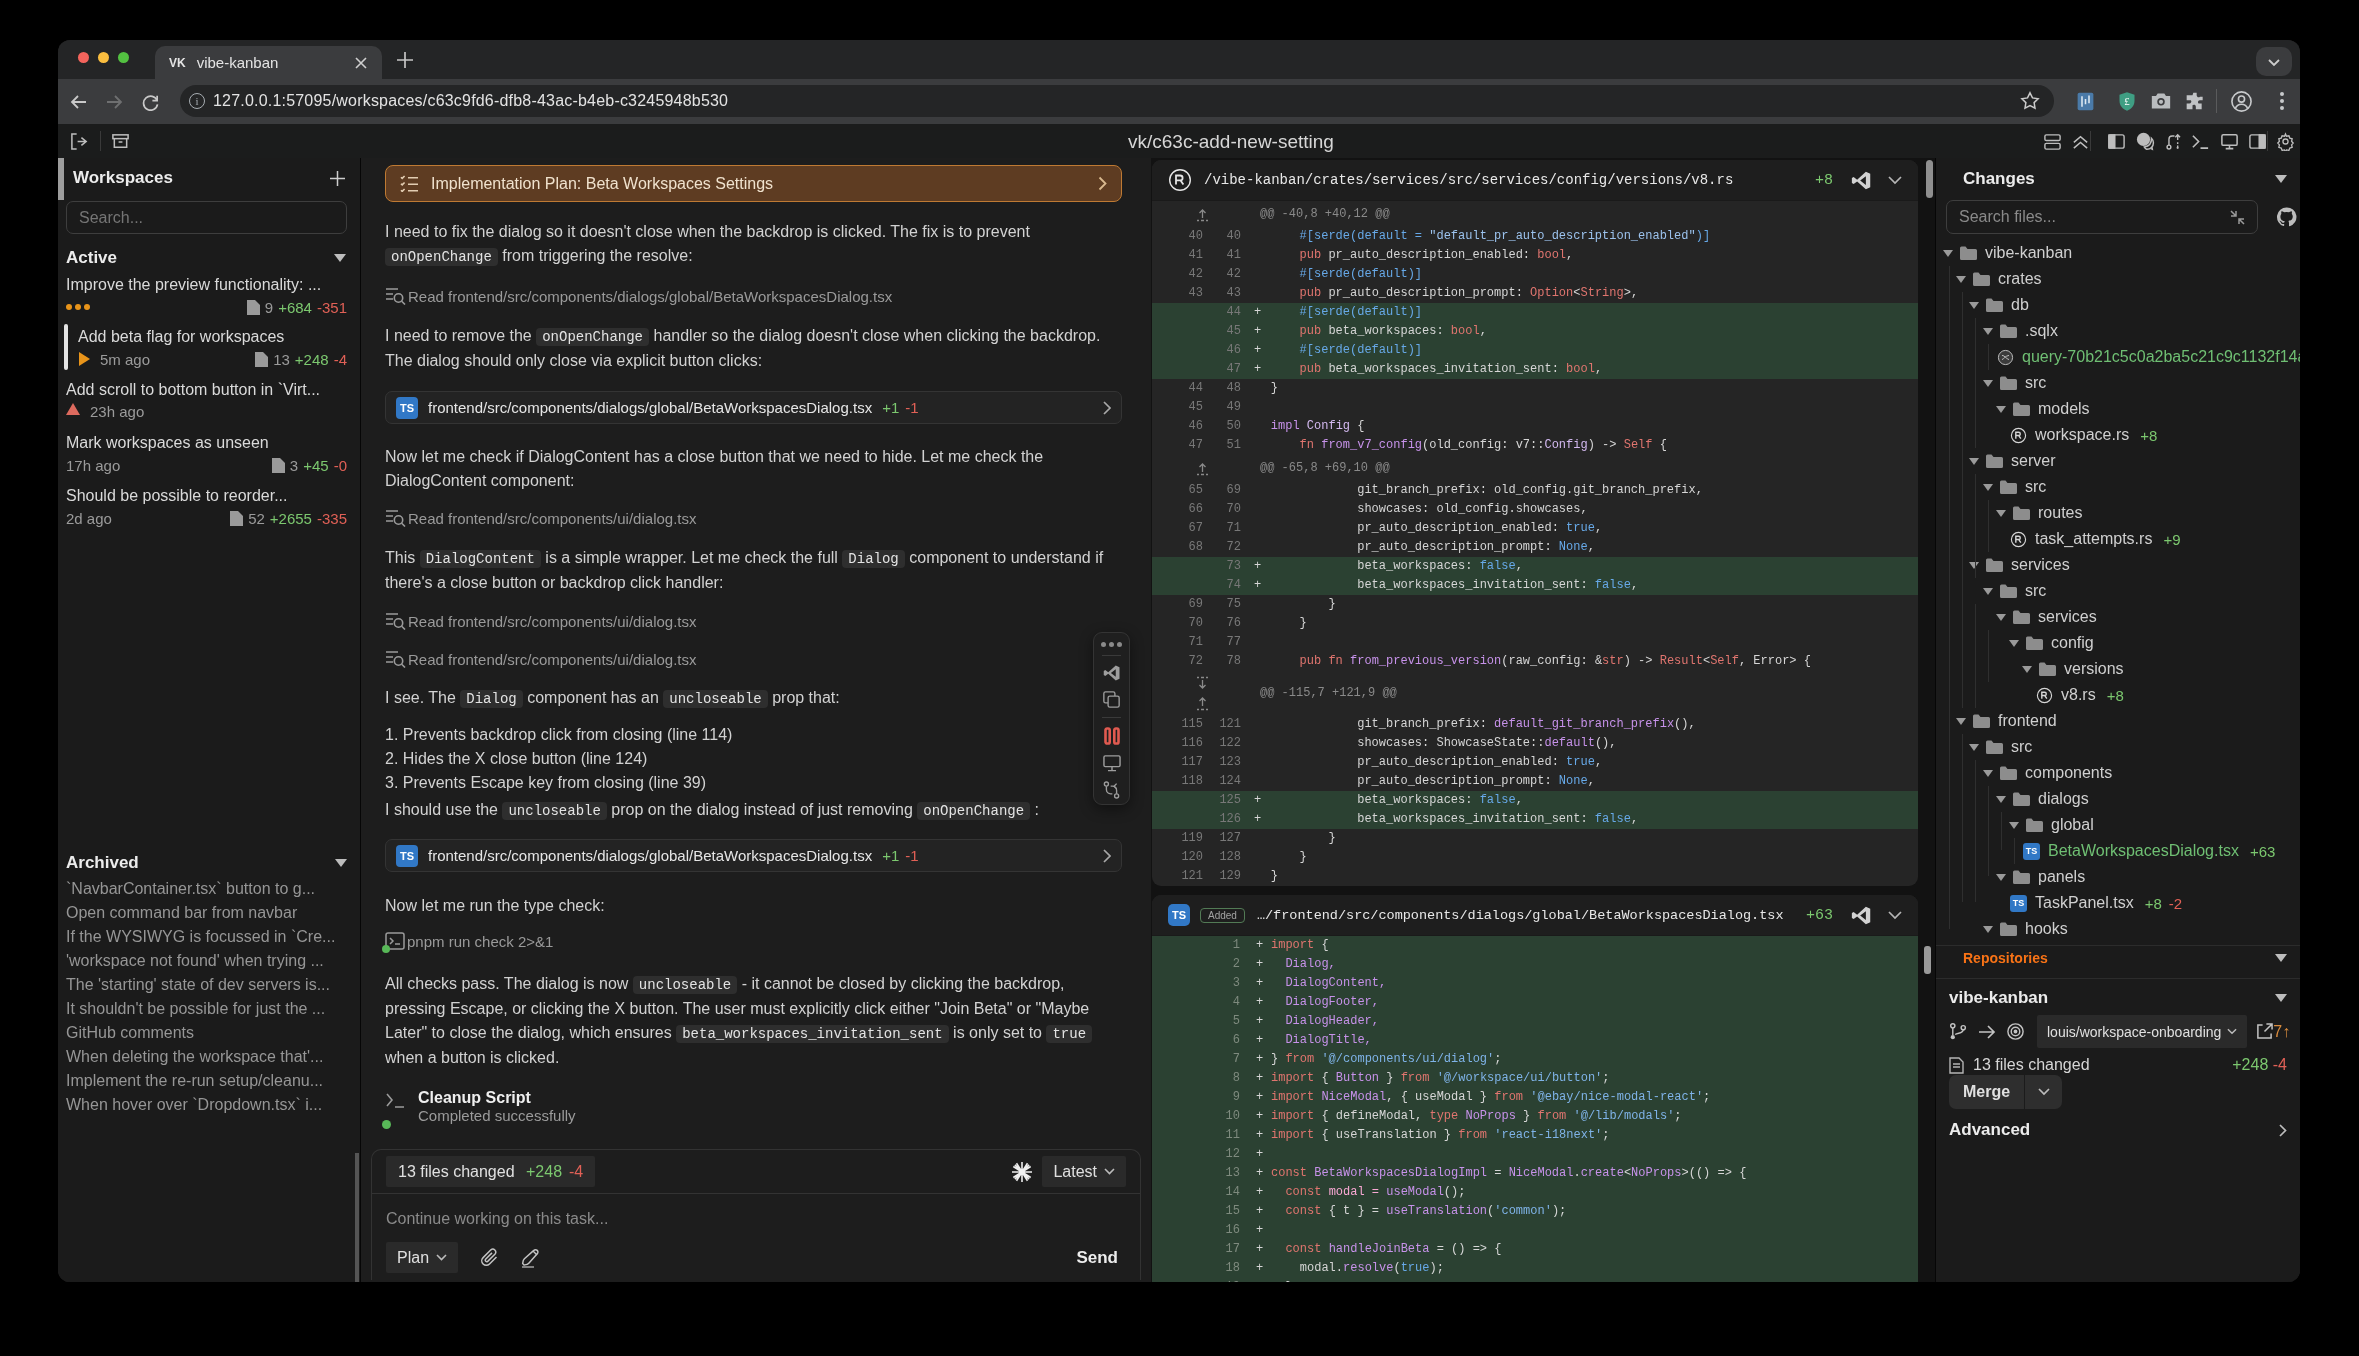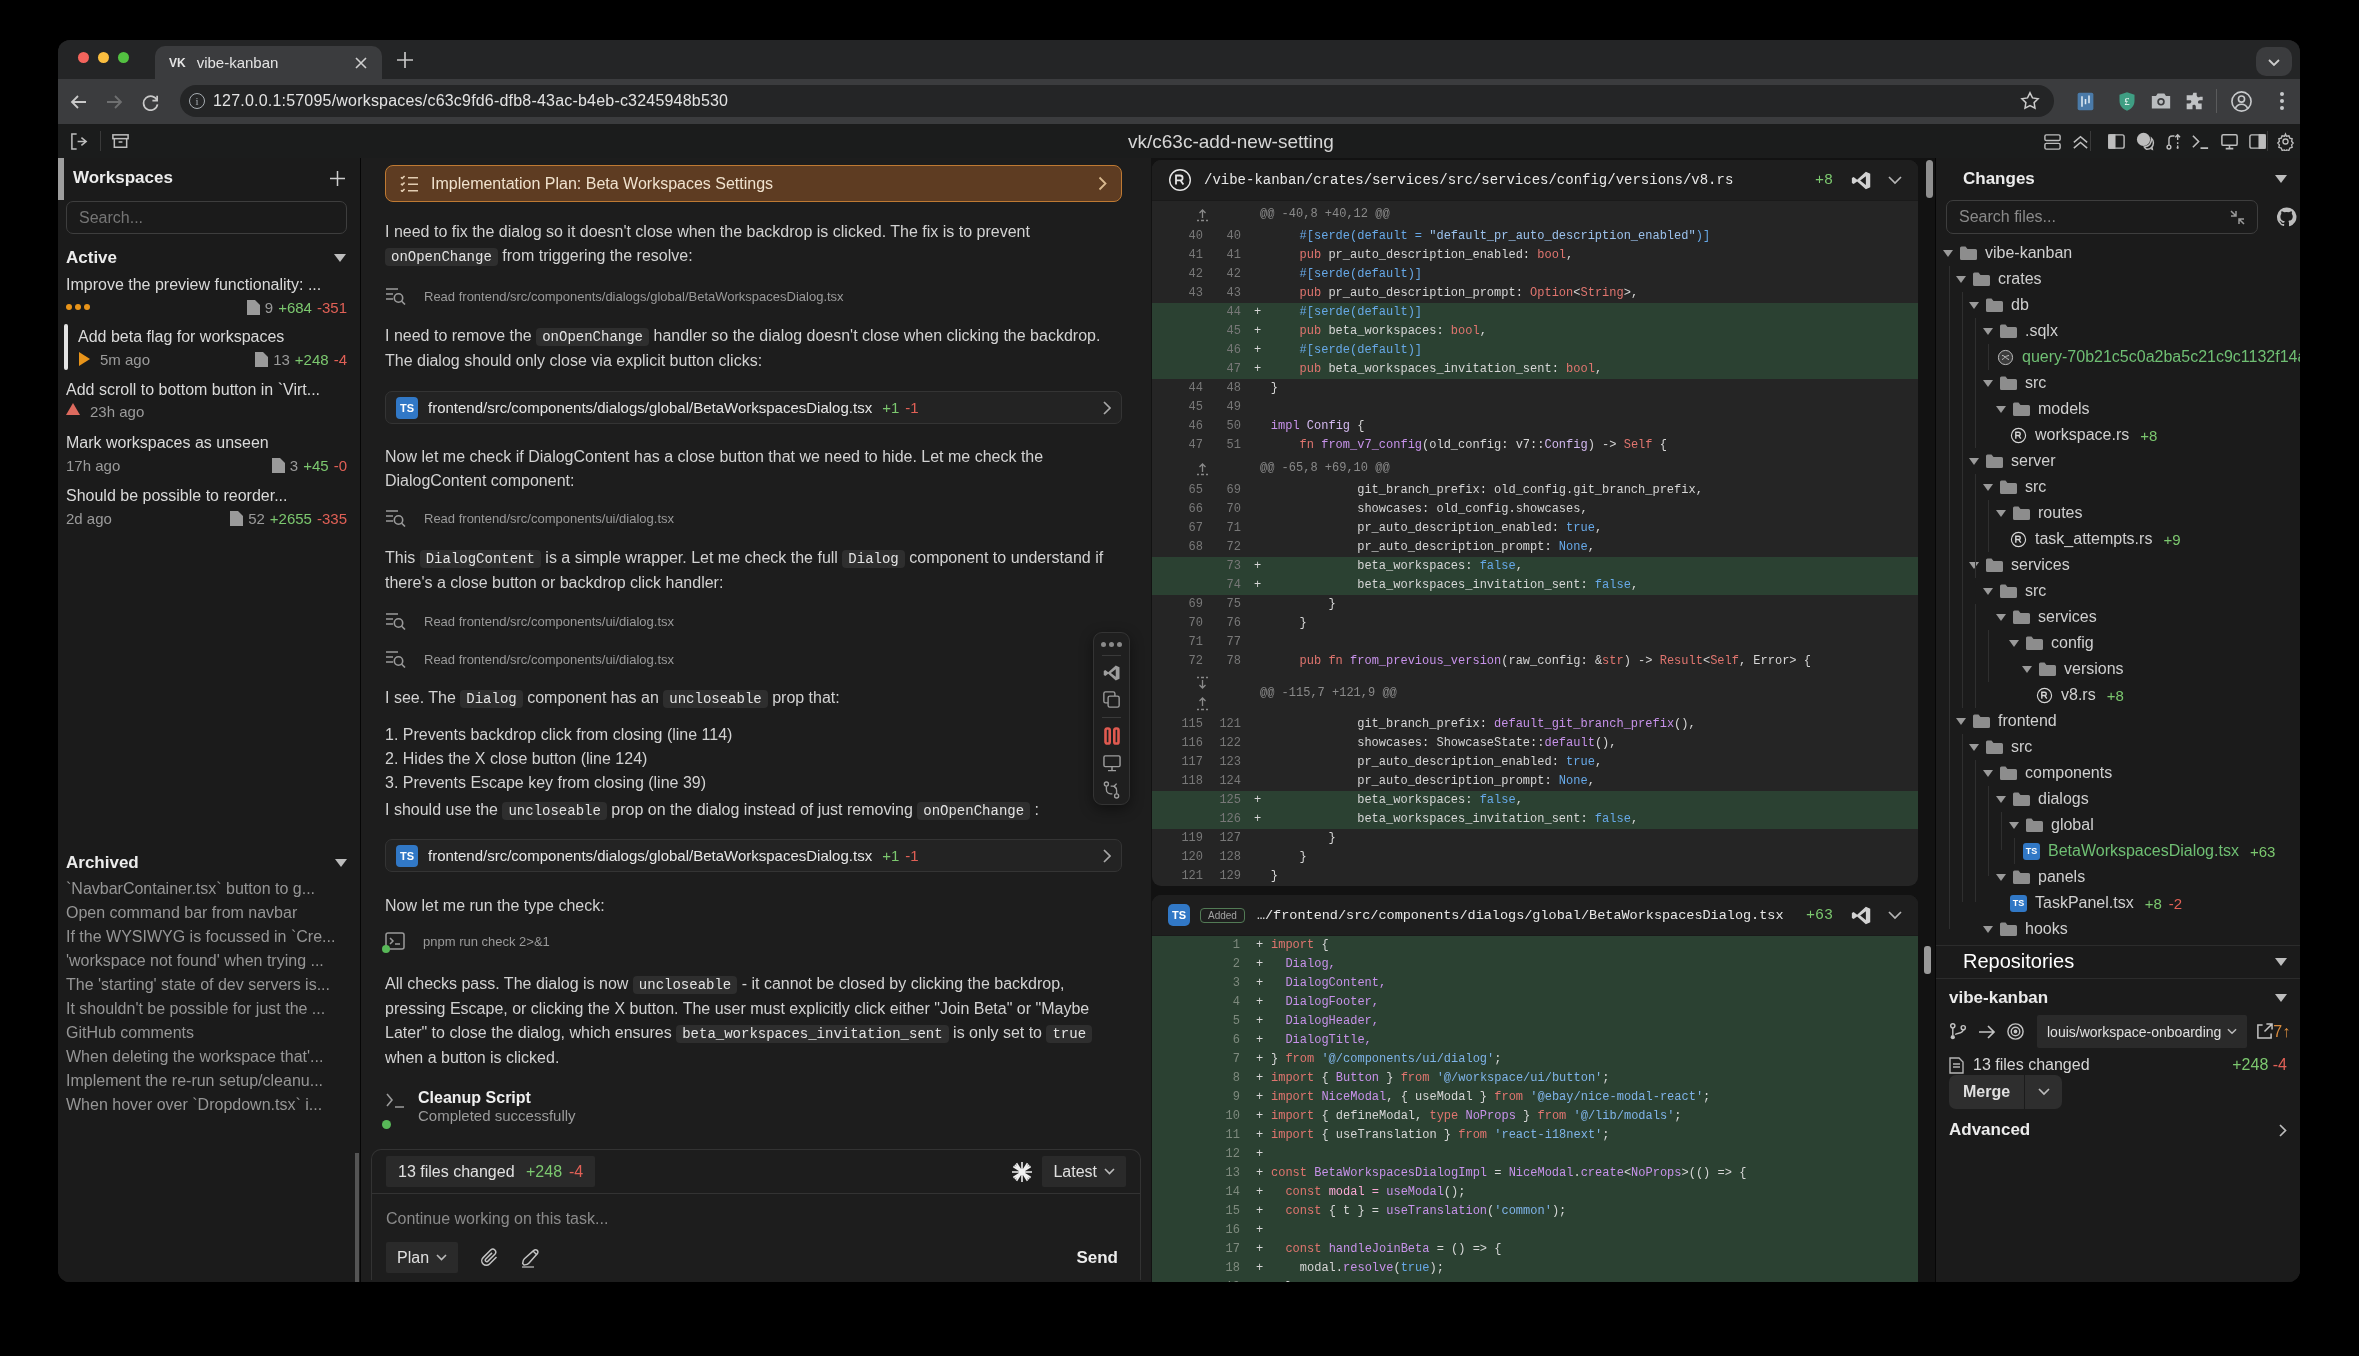--- a/index.html
+++ b/index.html
@@ -14,21 +14,21 @@
 #chat{width:790px;position:relative;background:#1d1d1d;flex:none}
 #diffcol{width:784px;flex:none;background:#121212;position:relative;overflow:hidden}
 #changes{flex:1;background:#1b1b1b;border-left:1px solid #060606;position:relative}
 .grey{color:#9b9b9b}.green{color:#7cc86f}.red{color:#e06056}
 svg{display:block;flex:none}
 .ico{display:inline-flex;align-items:center;justify-content:center}
 .dot{width:6px;height:6px;border-radius:50%;display:inline-block}
 .arch{color:#969696;font-size:16px;margin-top:7px;line-height:17px;white-space:nowrap;overflow:hidden}
 .p{color:#d2d2d2;font-size:16px;line-height:24px;width:737px}
 .cc{background:#2e2e2e;border-radius:4px;font-family:"Liberation Mono",monospace;font-size:14px;padding:1px 6px;color:#e3e3e3}
-.readrow{display:flex;align-items:center;gap:18px;color:#9a9a9a;font-size:13px}
+.readrow{display:flex;align-items:center;gap:2px;color:#9a9a9a;font-size:15px}
 .filechip{width:737px;height:33px;background:#232323;border:1px solid #343434;border-radius:7px;display:flex;align-items:center;padding:0 10px;gap:10px}
 .tsbadge{width:22px;height:22px;background:#3178c6;border-radius:4px;color:#fff;font-size:11px;font-weight:700;display:flex;align-items:center;justify-content:center;font-family:"Liberation Sans",sans-serif}
 .chipbtn{background:#2a2a2a;border-radius:2px;display:inline-flex;align-items:center;justify-content:center;color:#e0e0e0;font-size:16px}
 
 .dcard{width:766px;margin-left:1px;background:#252525;border-radius:9px;overflow:hidden;margin-bottom:9px;font-family:"Liberation Mono",monospace}
 .dhead{height:41px;background:#1e1e1e;display:flex;align-items:center;padding:0 16px;border-bottom:1px solid #1a1a1a}
 .dpath{font-size:14px;color:#e8e8e8;margin-left:12px;white-space:nowrap}
 .addedchip{border:1px solid #527a55;color:#a3a3a3;font-size:10px;border-radius:4px;padding:1px 7px;margin-left:10px;font-family:"Liberation Sans",sans-serif}
 .crow{position:relative;height:19px;line-height:19px;font-size:12px;white-space:pre;display:flex}
 .crow.add{background:#2b4132}
@@ -805,21 +805,21 @@
         <div style="position:absolute;left:39px;top:446px;width:1px;height:104px;background:#2f2f2f"></div>
         <div style="position:absolute;left:39px;top:602px;width:1px;height:142px;background:#2f2f2f"></div>
         <div style="position:absolute;left:52px;top:186px;width:1px;height:26px;background:#2f2f2f"></div>
         <div style="position:absolute;left:52px;top:342px;width:1px;height:52px;background:#2f2f2f"></div>
         <div style="position:absolute;left:52px;top:472px;width:1px;height:52px;background:#2f2f2f"></div>
         <div style="position:absolute;left:52px;top:628px;width:1px;height:90px;background:#2f2f2f"></div>
         <div style="position:absolute;left:65px;top:654px;width:1px;height:38px;background:#2f2f2f"></div>
         <div style="position:absolute;left:78px;top:680px;width:1px;height:26px;background:#2f2f2f"></div>
 <div style="position:absolute;left:0;top:787px;right:0;border-top:1px solid #2c2c2c"></div>
 <div style="display:flex;align-items:center;position:absolute;left:27px;top:792px;right:13px">
-  <span style="font-size:20px;font-weight:400;color:#ffffff">Repositories</span>
+  <span style="font-size:14px;font-weight:700;color:#f97316">Repositories</span>
   <svg style="margin-left:auto" width="12" height="8" viewBox="0 0 12 8" fill="#bdbdbd">
             <path d="M0 0h12L6 8z"></path>
           </svg>
 </div>
 <div style="position:absolute;left:0;top:820px;right:0;border-top:1px solid #2c2c2c"></div>
 <div style="display:flex;align-items:center;position:absolute;left:13px;top:830px;right:13px">
   <span style="font-size:17px;font-weight:700;color:#ececec">vibe-kanban</span>
   <svg style="margin-left:auto" width="12" height="8" viewBox="0 0 12 8" fill="#bdbdbd">
             <path d="M0 0h12L6 8z"></path>
           </svg>

